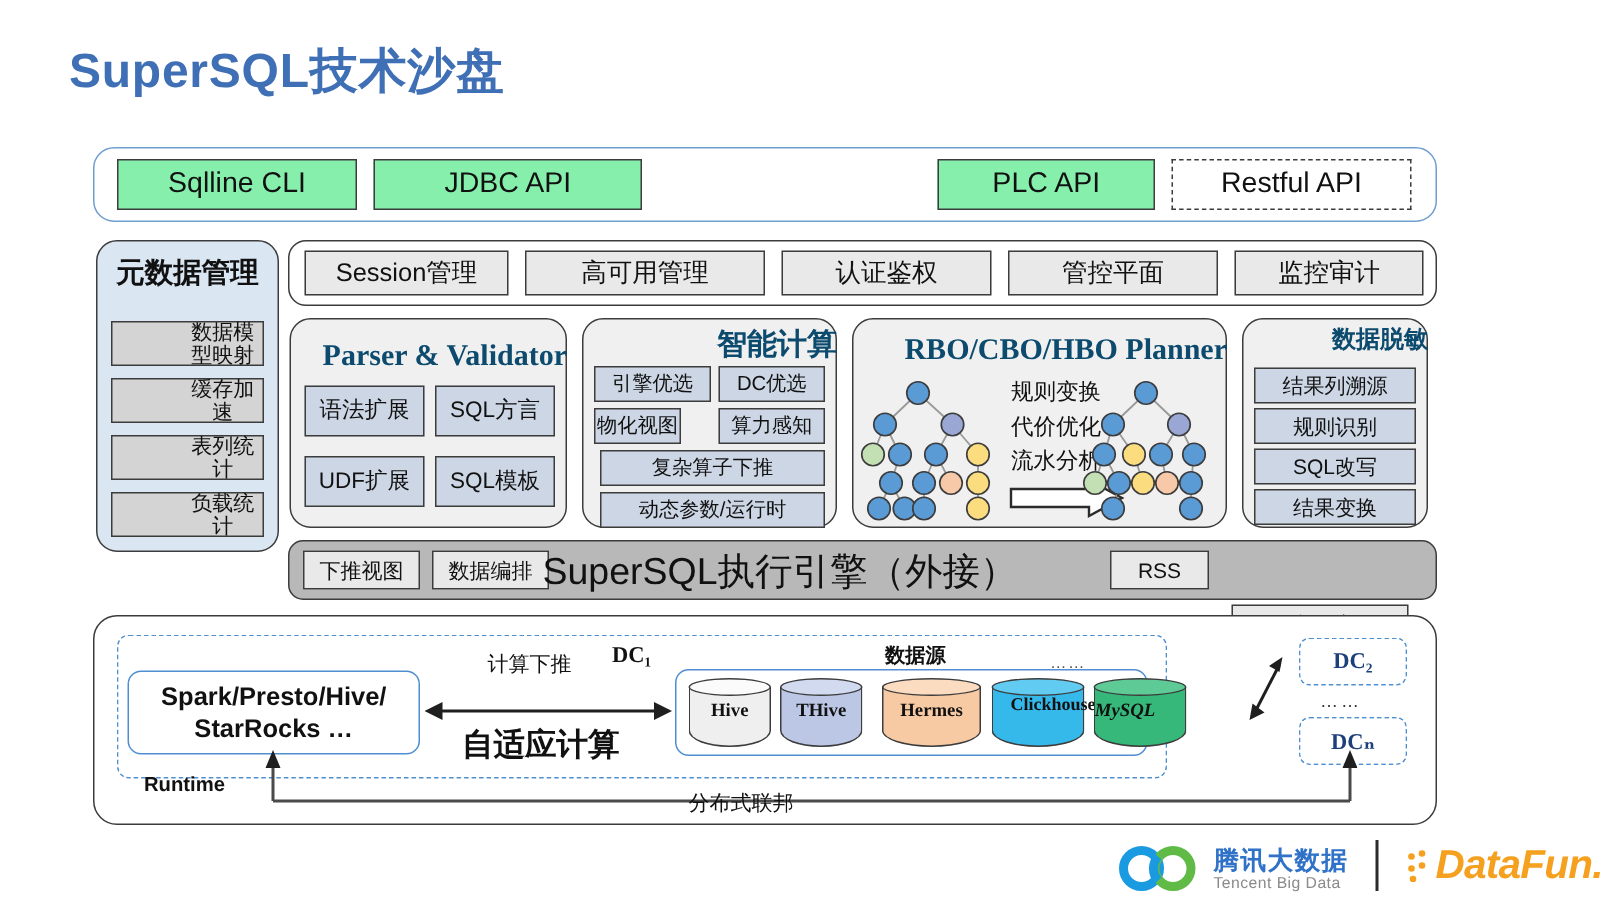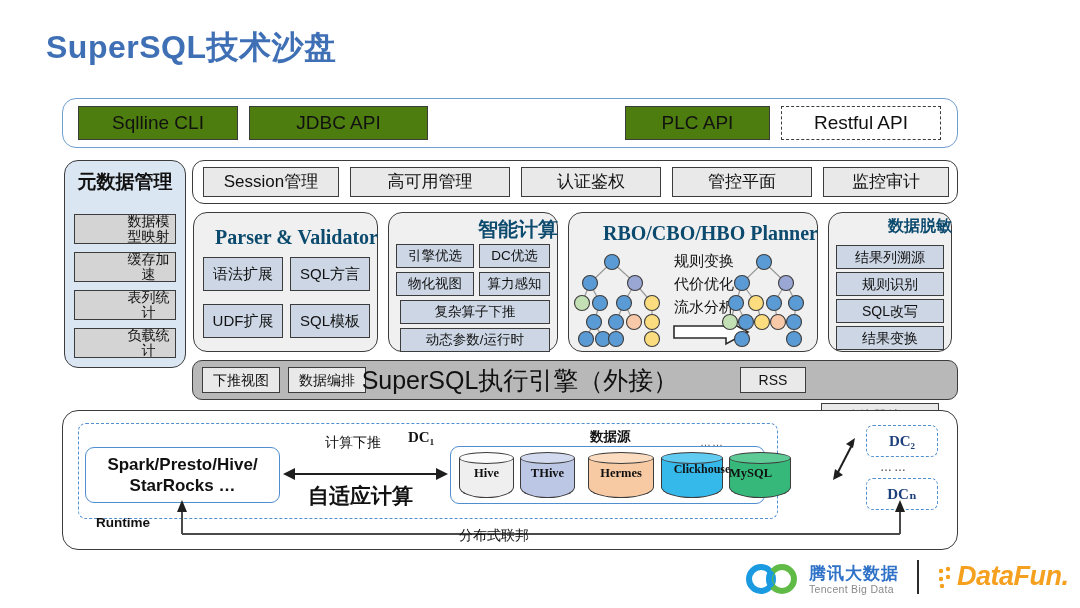--- a/index.html
+++ b/index.html
@@ -35,21 +35,21 @@
   
   .box {
     position: absolute;
     display: flex; align-items: center; justify-content: center;
     text-align: center;
     border: 1.6px solid #3c3c3c;
     background: #ffffff;
     color: #111;
     line-height: 1.05;
   }
-  .box.green  { background: #4d7c0f; }
+  .box.green  { background: #86efac; }
   .box.gray   { background: #d4d4d4; }
   .box.bluish { background: #ccd6e4; }
   .box.lgray  { background: #e9e9e9; }
   .box.dashed { border-style: dashed; background: #ffffff; }
 
   
   #apiFrame { left: 62px; top: 98px; width: 896px; height: 50px; }
   .api-box { top: 106px; height: 34px; font-size: 19px; }
 
   
@@ -185,21 +185,21 @@
   <div class="panel-title serif" style="left:193px;top:226px;width:185px;font-size:20px;font-weight:bold;">Parser &amp; Validator</div>
   <div class="box bluish" style="left:203px;top:257px;width:80px;height:34px;font-size:15px;">语法扩展</div>
   <div class="box bluish" style="left:290px;top:257px;width:80px;height:34px;font-size:15px;">SQL方言</div>
   <div class="box bluish" style="left:203px;top:304px;width:80px;height:34px;font-size:15px;">UDF扩展</div>
   <div class="box bluish" style="left:290px;top:304px;width:80px;height:34px;font-size:15px;">SQL模板</div>
 
   <div class="panel" style="left:388px;top:212px;width:170px;height:140px;"></div>
   <div class="panel-title" style="left:388px;top:216px;width:170px;font-size:20px;font-weight:bold;">智能计算</div>
   <div class="box bluish" style="left:396px;top:244px;width:78px;height:24px;font-size:13.5px;">引擎优选</div>
   <div class="box bluish" style="left:479px;top:244px;width:71px;height:24px;font-size:13.5px;">DC优选</div>
-  <div class="box bluish" style="left:396px;top:272px;width:78px;height:24px;font-size:13.5px;">物化视图</div>
+  <div class="box bluish" style="left:396px;top:272px;width:58px;height:24px;font-size:13.5px;">物化视图</div>
   <div class="box bluish" style="left:479px;top:272px;width:71px;height:24px;font-size:13.5px;">算力感知</div>
   <div class="box bluish" style="left:400px;top:300px;width:150px;height:24px;font-size:13.5px;">复杂算子下推</div>
   <div class="box bluish" style="left:400px;top:328px;width:150px;height:24px;font-size:13.5px;">动态参数/运行时</div>
 
   <div class="panel" style="left:568px;top:212px;width:250px;height:140px;"></div>
   <div class="panel-title serif" style="left:568px;top:222px;width:250px;font-size:20px;font-weight:bold;">RBO/CBO/HBO Planner</div>
 
   <svg style="position:absolute;left:572px;top:250px;" width="96" height="98">
     <g stroke="#999" stroke-width="1.2" fill="none">
       <line x1="40" y1="12" x2="18" y2="33"></line>
@@ -331,21 +331,21 @@
     <div class="lbl" style="width:66px;">Hermes</div>
   </div>
   <div class="cyl" style="left:661px;width:62px;">
     <div class="body" style="background:#35b8ea;width:62px;border-radius:0 0 31px 31px / 0 0 11px 11px;"></div>
     <div class="top" style="background:#62cbf2;width:62px;"></div>
     <div class="lbl" style="width:82px;top:11px;font-size:12px;line-height:1.15;">Clickhouse</div>
   </div>
   <div class="cyl" style="left:729px;width:62px;">
     <div class="body" style="background:#35b87a;width:62px;border-radius:0 0 31px 31px / 0 0 11px 11px;"></div>
     <div class="top" style="background:#5ecb97;width:62px;"></div>
-    <div class="lbl" style="width:42px;">MySQL</div>
+    <div class="lbl" style="width:42px;font-style:italic;">MySQL</div>
   </div>
 
   <svg style="position:absolute;left:832px;top:438px;" width="26" height="42">
     <line x1="4" y1="38" x2="21" y2="5" stroke="#1f1f1f" stroke-width="2"></line>
     <polygon points="23,0 14,6 21,10" fill="#1f1f1f"></polygon>
     <polygon points="1,42 3,31 11,37" fill="#1f1f1f"></polygon>
   </svg>
   <div class="dc-box" style="left:866px;top:425px;">DC₂</div>
   <div class="plain-label" style="left:880px;top:460px;font-size:12px;color:#333;letter-spacing:2px;">……</div>
   <div class="dc-box" style="left:866px;top:478px;">DCₙ</div>

